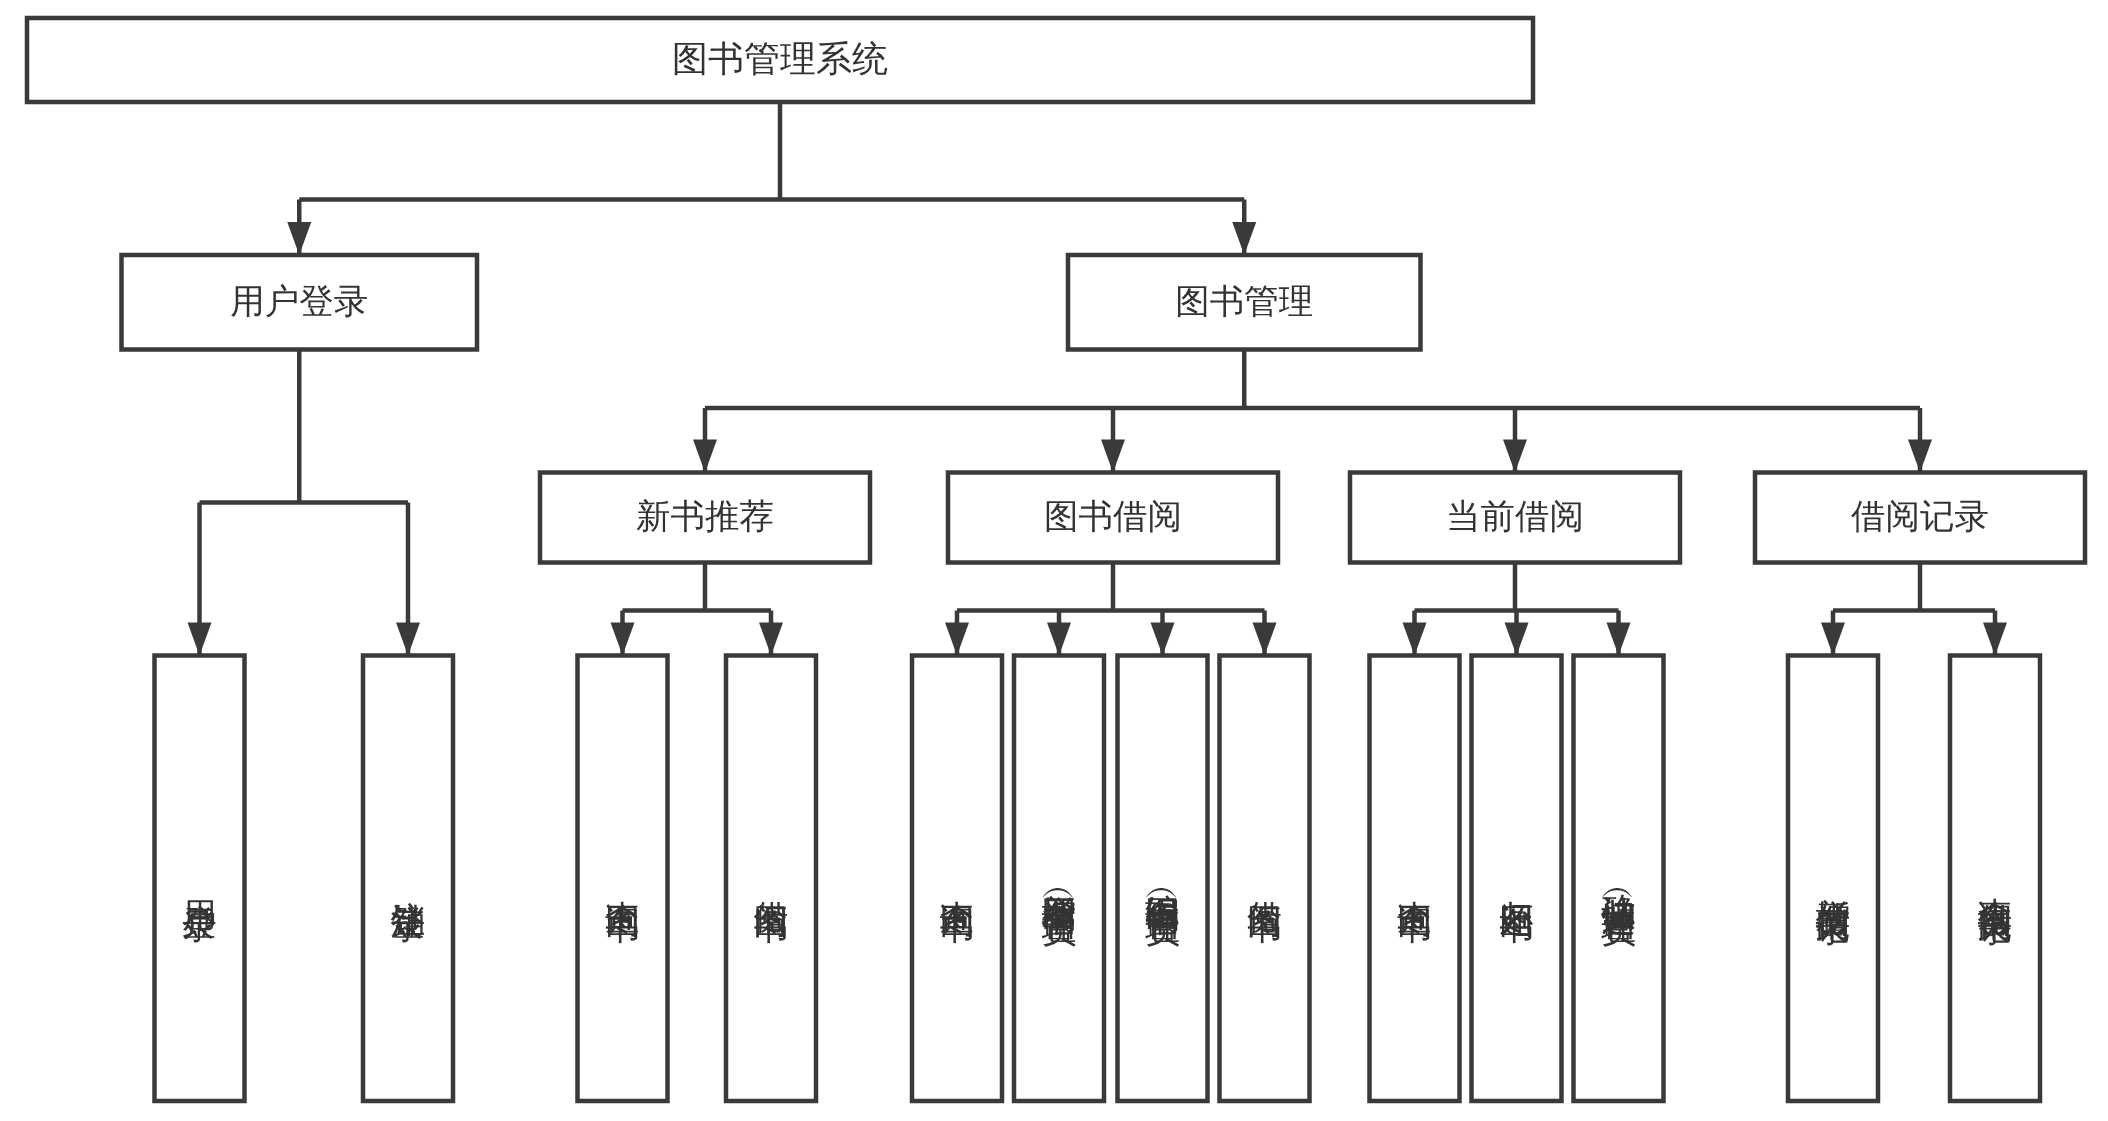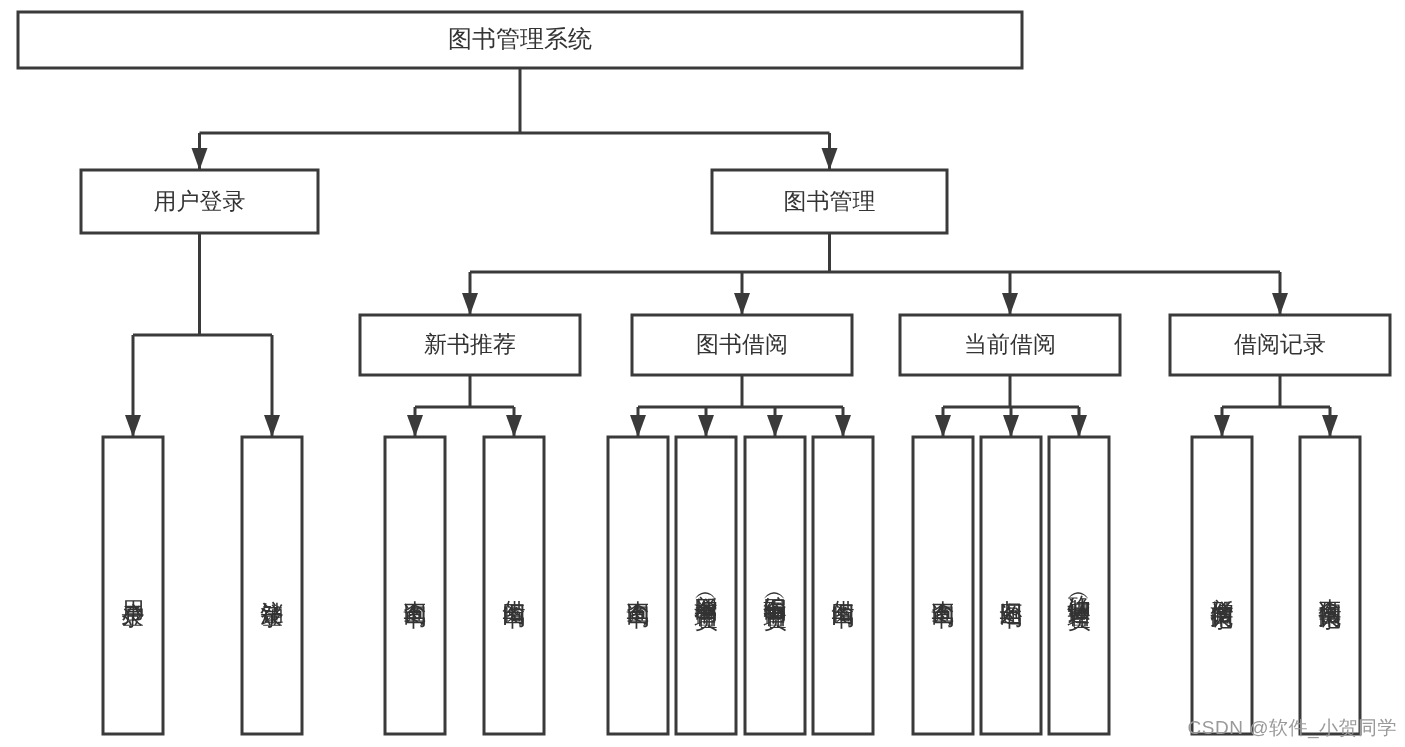--- a/index.html
+++ b/index.html
@@ -184,15 +184,14 @@
       <div class="leaf-label-wrap" style="left: 676px; top: 437px; width: 60px; height: 297px;">新增图书（管理员）</div>
       <div class="leaf-label-wrap" style="left: 745px; top: 437px; width: 60px; height: 297px;">编辑图书（管理员）</div>
       <div class="leaf-label-wrap" style="left: 813px; top: 437px; width: 60px; height: 297px;">借阅图书</div>
       <div class="leaf-label-wrap" style="left: 913px; top: 437px; width: 60px; height: 297px;">查询图书</div>
       <div class="leaf-label-wrap" style="left: 981px; top: 437px; width: 60px; height: 297px;">归还图书</div>
       <div class="leaf-label-wrap" style="left: 1049px; top: 437px; width: 60px; height: 297px;">确认归还（管理员）</div>
       <div class="leaf-label-wrap" style="left: 1192px; top: 437px; width: 60px; height: 297px;">新增借阅记录</div>
       <div class="leaf-label-wrap" style="left: 1300px; top: 437px; width: 60px; height: 297px;">查询借阅记录</div>
     </div>
 
-  <div class="watermark">CSDN @软件_小贺同学</div>
 
 </div>
 
 </body></html>

